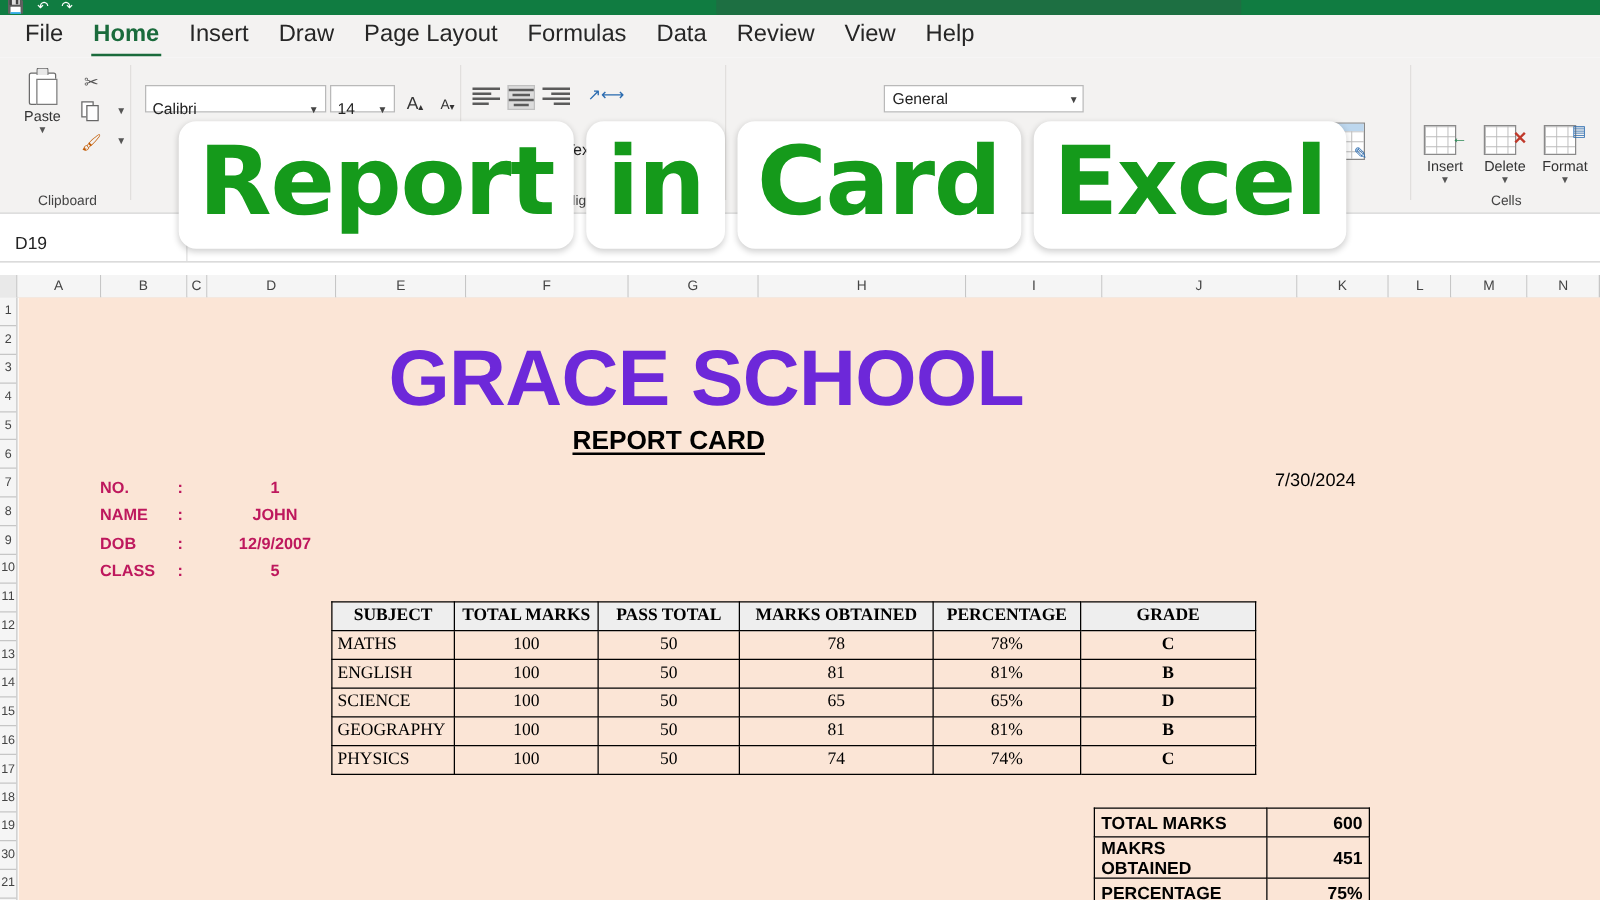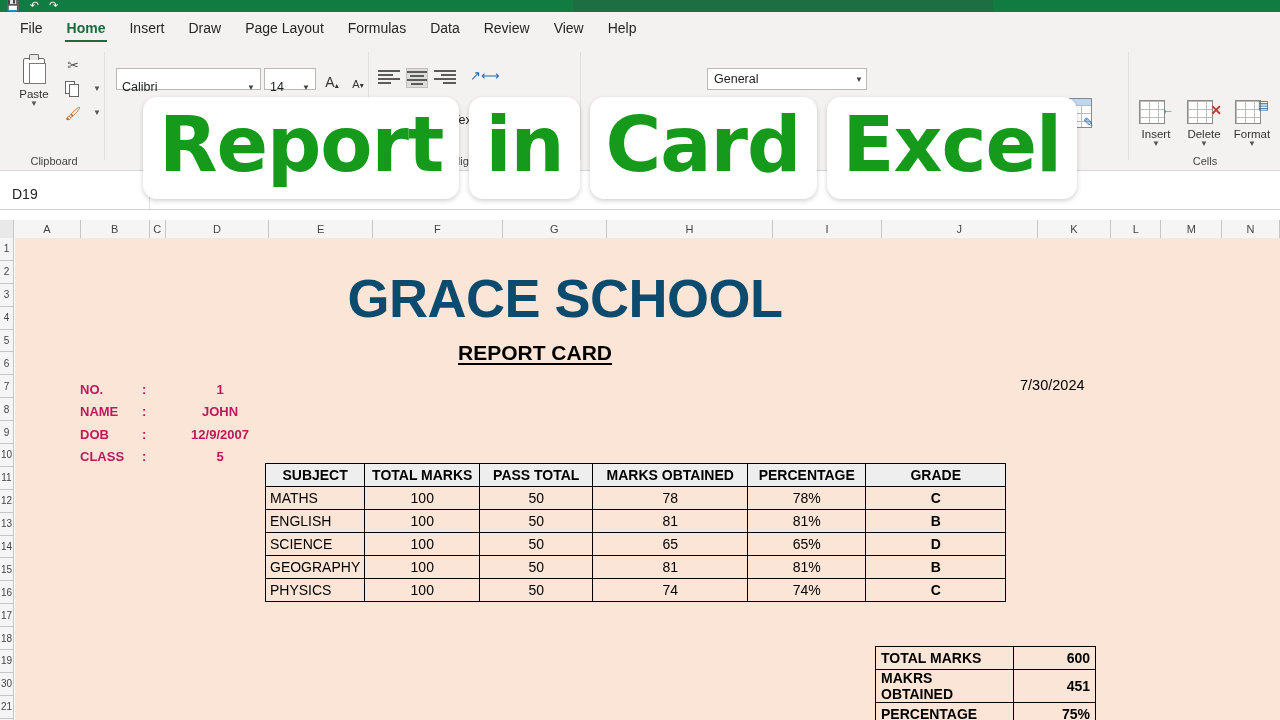--- a/index.html
+++ b/index.html
@@ -32,21 +32,21 @@
     border-radius: 2px;
   }
 
   
   .tabs {
     position: absolute; top: 12px; left: 0; width: 1280px; height: 34px;
     background: #f3f2f1;
     display: flex; align-items: center; padding-left: 8px;
   }
   .tab {
-    font-size: 14px; color: #262626; padding: 6px 12px 8px 12px;
+    font-size: 19px; color: #262626; padding: 6px 12px 8px 12px;
     position: relative; white-space: nowrap;
   }
   .tab.active { color: #1a6b3c; font-weight: bold; }
   .tab.active::after {
     content: ""; position: absolute; left: 10px; right: 10px; bottom: 2px;
     height: 2px; background: #1a6b3c;
   }
 
   
   .ribbon {
@@ -227,40 +227,41 @@
   }
 
   
   .sheet {
     position: absolute; top: 238px; left: 15px; width: 1265px; height: 482px;
     background: #fbe5d6; overflow: hidden;
   }
 
   .school-name {
     position: absolute; top: 29px; left: 0; width: 1090px; text-align: center;
-    font-size: 54px; font-weight: bold; color: #0c4a6e; letter-spacing: -0.5px; padding-left: 10px;
+    font-size: 63px; font-weight: bold; color: #6d28d9; letter-spacing: -0.5px; padding-left: 10px;
   }
   .report-card {
     position: absolute; top: 103px; left: 0; width: 1040px; text-align: center;
     font-size: 21px; font-weight: bold; color: #000;
     text-decoration: underline; text-underline-offset: 3px;
   }
   .date {
     position: absolute; top: 139px; left: 1005px; font-size: 14.5px; color: #000;
   }
 
   .info { position: absolute; top: 140px; left: 65px; }
   .info-row { display: flex; align-items: center; height: 22.5px; font-size: 13px; font-weight: bold; color: #be185d; }
   .info-lbl { width: 62px; }
   .info-colon { width: 30px; }
   .info-val { width: 96px; text-align: center; }
 
   table.marks {
-    position: absolute; top: 225px; left: 250px;
+    position: absolute; top: 243px; left: 250px;
     border-collapse: collapse;
+    font-family: Liberation Serif, serif;
   }
   table.marks th, table.marks td {
     border: 1px solid #000; height: 23px; font-size: 14px; color: #000;
     padding: 0 4px;
   }
   table.marks th { background: #eeeeee; font-weight: bold; text-align: center; }
   table.marks td.subject { text-align: left; width: 98px; }
   table.marks td.num { text-align: center; }
   .c-total { width: 115px; }
   .c-pass  { width: 113px; }

